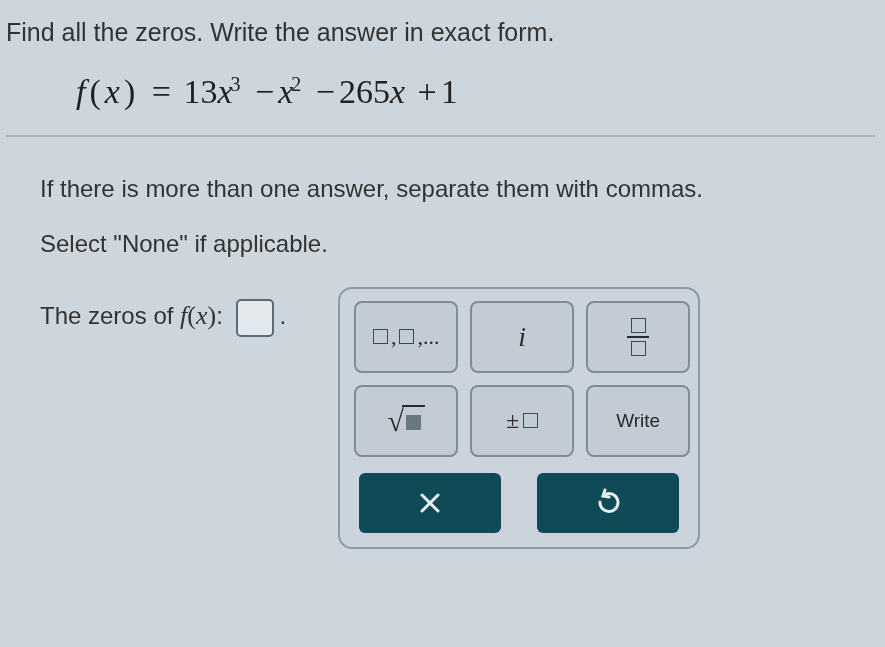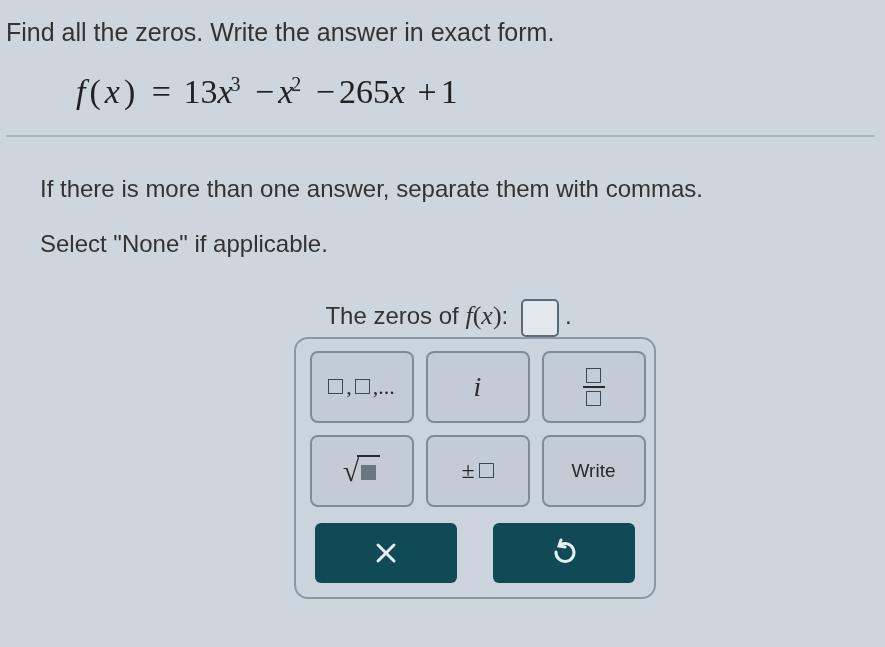--- a/index.html
+++ b/index.html
@@ -40,23 +40,22 @@
     .bottom-section {
       padding: 22px 28px 10px 40px;
     }
     .sub-instruction {
       font-size: 24px;
       color: #333;
       line-height: 1.7;
     }
     .answer-row {
       display: flex;
-      align-items: center;
+      align-items: flex-start;
       margin-top: 22px;
-      flex-direction: column;
     }
     .answer-label {
       font-size: 24px;
       color: #333;
       margin-top: 12px;
       white-space: nowrap;
     }
     .answer-label .fx {
       font-family: "Times New Roman", serif;
       font-style: italic;

